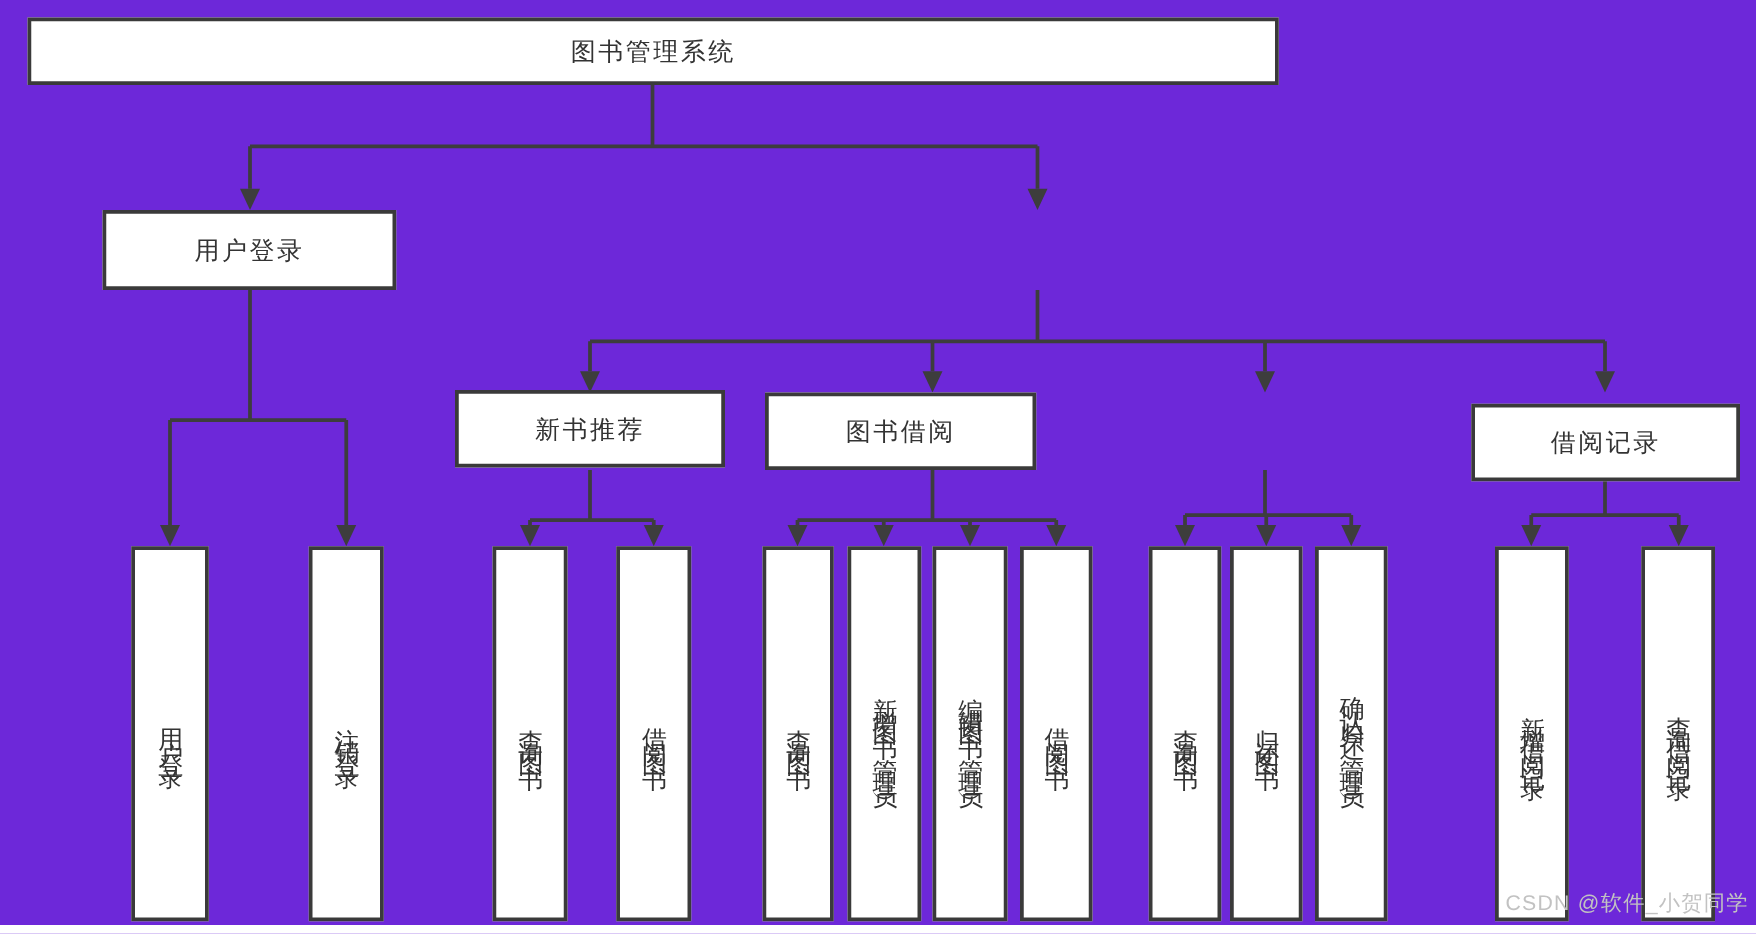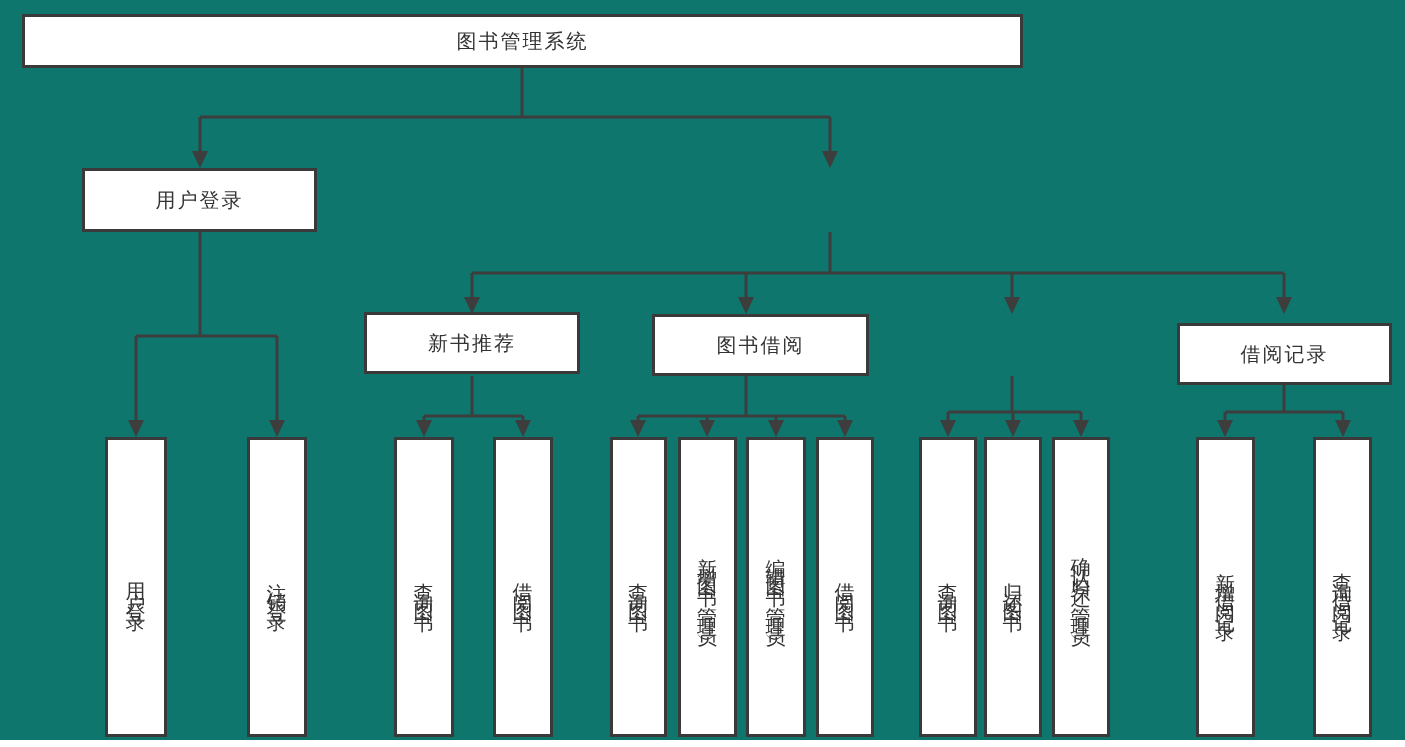--- a/index.html
+++ b/index.html
@@ -1,20 +1,20 @@
 <!DOCTYPE html>
 <html><head>
 <meta charset="utf-8">
 <style>
   html, body { margin: 0; padding: 0; background: #ffffff; }
   #canvas {
     position: relative;
     width: 1405px;
     height: 740px;
-    background: #0f766e;
+    background: #6d28d9;
     font-family: "Liberation Sans", sans-serif;
     overflow: hidden;
   }
   .connectors { position: absolute; left: 0; top: 0; }
   .box {
     position: absolute;
     box-sizing: border-box;
     background: #ffffff;
     border: 3px solid #3a3a3a;
     display: flex;
@@ -35,21 +35,21 @@
     line-height: 1;
     white-space: nowrap;
   }
   
   .n-root          { left: 22px;   top: 14px;  width: 1001px; height: 54px; }
   
   .n-user-login    { left: 82px;   top: 168px; width: 235px;  height: 64px; }
   .n-book-mgmt     { left: 712px;  top: 168px; width: 235px;  height: 64px; }
   
   .n-new-book-rec  { left: 364px;  top: 312px; width: 216px;  height: 62px; }
-  .n-book-borrow   { left: 652px;  top: 314px; width: 217px;  height: 62px; }
+  .n-book-borrow   { left: 612px;  top: 314px; width: 217px;  height: 62px; }
   .n-current-borrow{ left: 903px;  top: 314px; width: 218px;  height: 62px; }
   .n-borrow-record { left: 1177px; top: 323px; width: 215px;  height: 62px; font-family: Liberation Serif, serif; }
   
   .leaf { top: 437px; height: 300px; }
   .l-1  { left: 105px;  width: 62px; }
   .l-2  { left: 247px;  width: 60px; }
   .l-3  { left: 394px;  width: 60px; }
   .l-4  { left: 493px;  width: 60px; }
   .l-5  { left: 610px;  width: 57px; }
   .l-6  { left: 678px;  width: 59px; }
@@ -167,14 +167,15 @@
   <div class="box leaf l-11">
     <span class="v-label">确认归还（管理员）</span>
   </div>
   <div class="box leaf l-12">
     <span class="v-label">新增借阅记录</span>
   </div>
   <div class="box leaf l-13">
     <span class="v-label">查询借阅记录</span>
   </div>
 
+  <div class="watermark">CSDN @软件_小贺同学</div>
 
 </div>
 
 </body></html>

